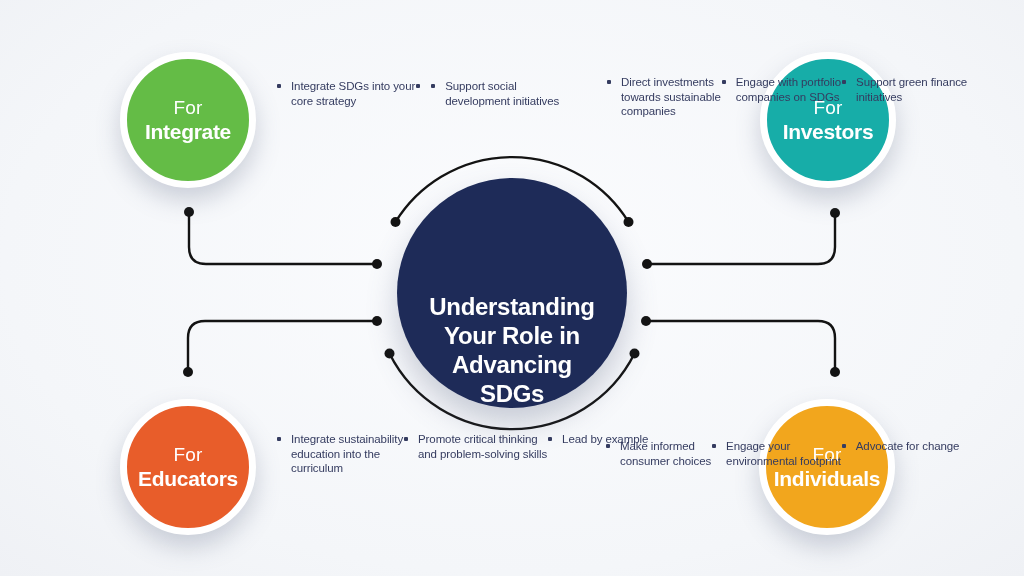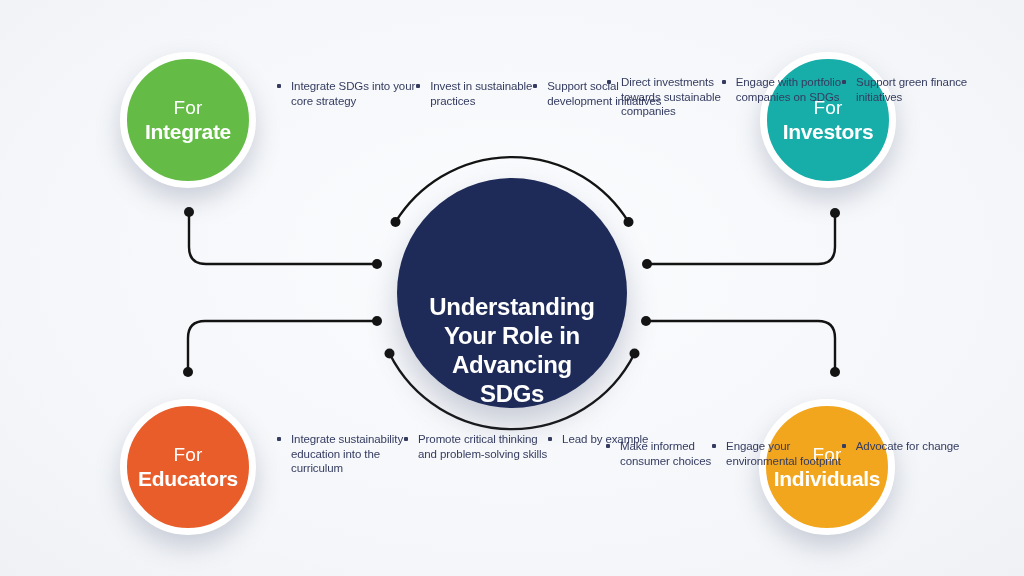--- a/index.html
+++ b/index.html
@@ -121,22 +121,20 @@
   </div>
 
   <div class="bullets businesses">
     <div class="item">
         <span class="marker"></span>
         <span class="btext">Integrate SDGs into your
 core strategy</span>
       </div>
     <div class="item">
         <span class="marker"></span>
-        <span class="btext">Invest in sustainable
-practices</span>
       </div>
     <div class="item">
         <span class="marker"></span>
         <span class="btext">Support social
 development initiatives</span>
       </div>
   </div>
 
   <div class="bullets investors">
     <div class="item">

